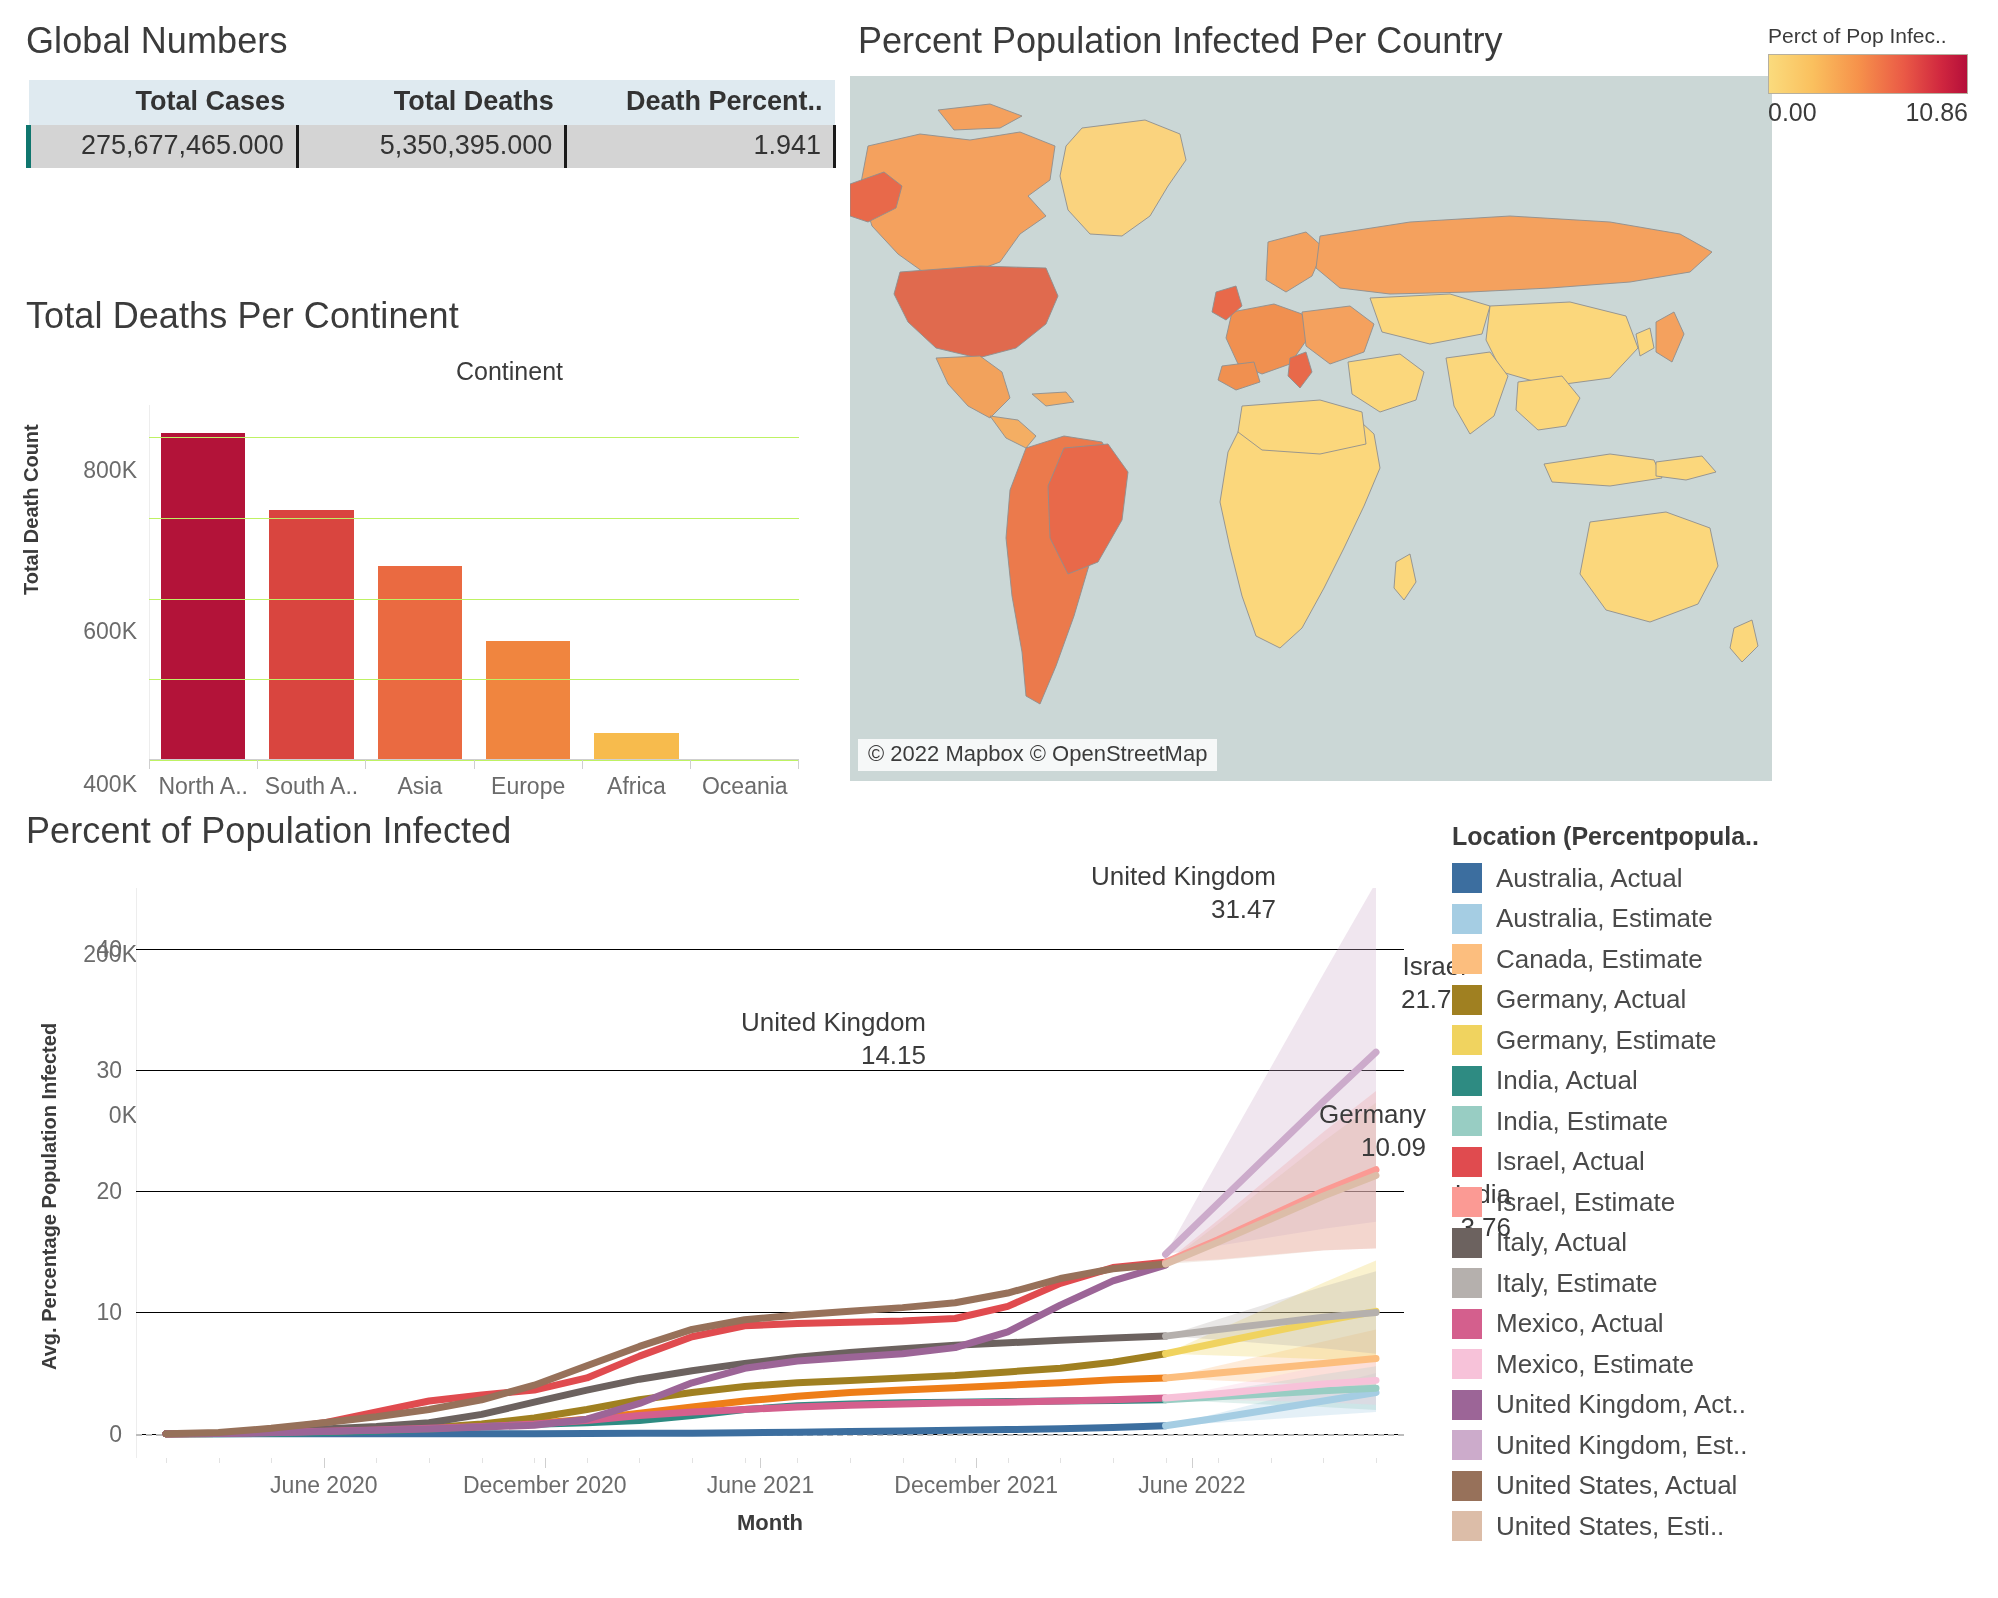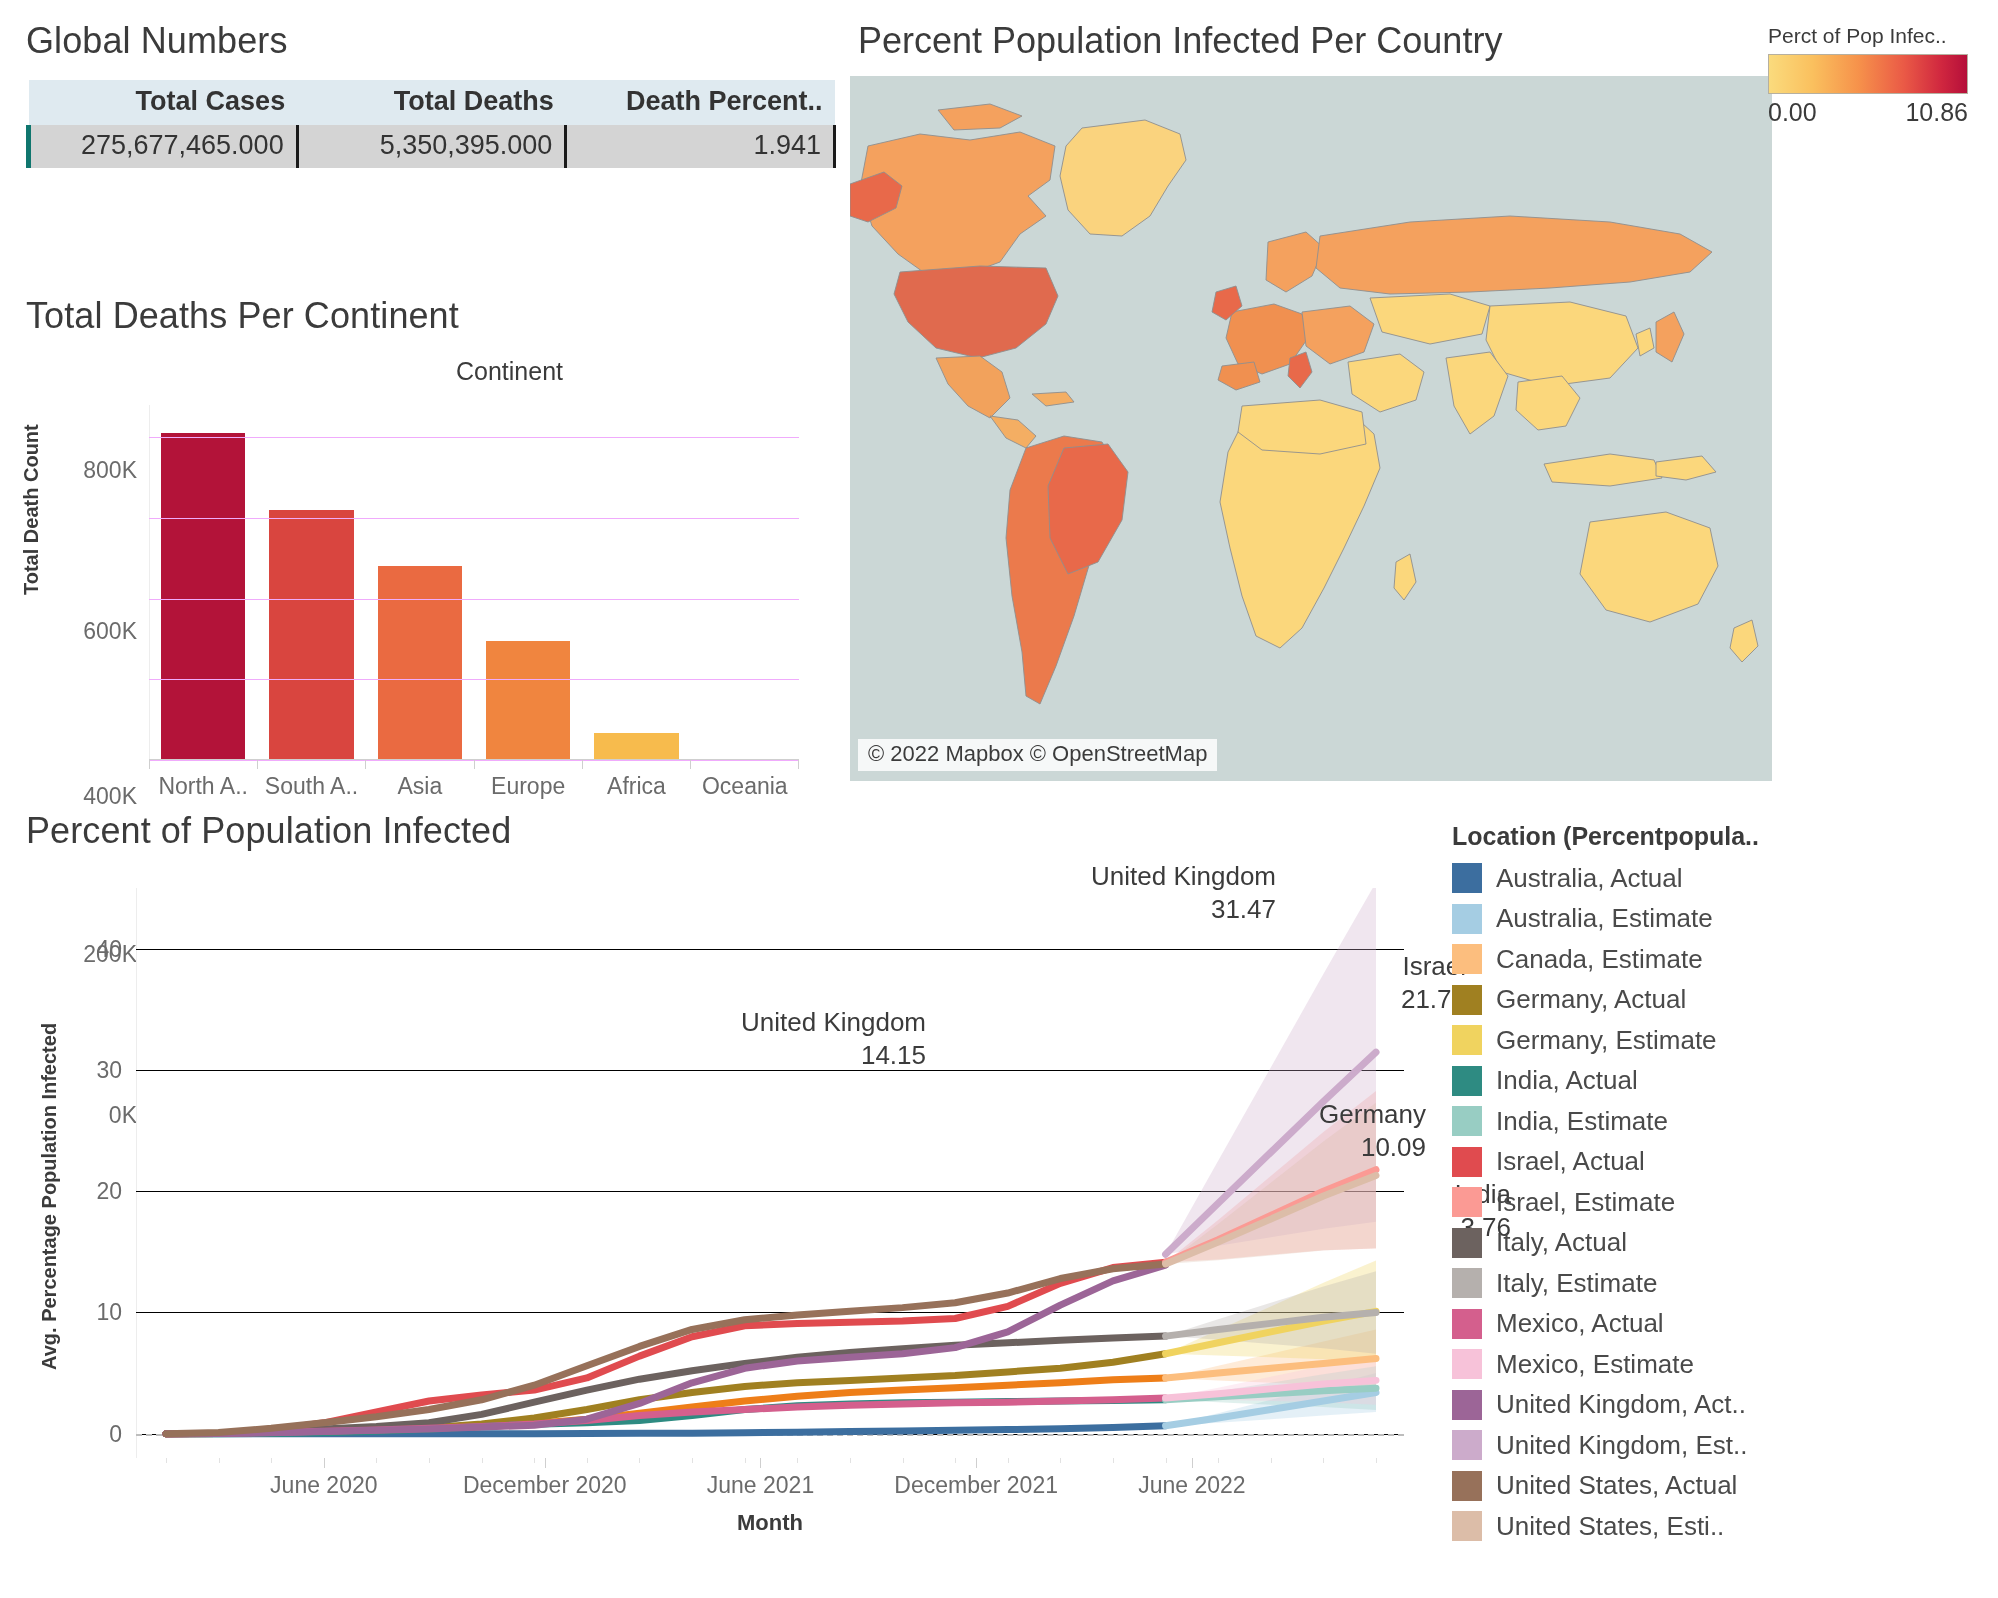--- a/index.html
+++ b/index.html
@@ -38,21 +38,21 @@
   
   #bar-panel { position: absolute; left: 26px; top: 295px; width: 830px; height: 500px; }
   #bar-panel .title-lg { display:block; margin-bottom: 10px; }
   .bar-axis-title { position:absolute; left: 430px; top: 62px; font-size: 25px; color:#3b3b3b; }
   .bar-ylabel {
     position: absolute; left: -6px; top: 300px;
     transform: rotate(-90deg); transform-origin: left top;
     font-size: 20px; font-weight: 700; color: #3b3b3b; white-space: nowrap;
   }
   .bar-plot { position:absolute; left: 123px; top: 110px; width: 650px; height: 355px; }
-  .bar-gridline { position:absolute; left:0; right:0; height:1px; background:#f0abfc; }
+  .bar-gridline { position:absolute; left:0; right:0; height:1px; background:#bef264; }
   .bar-ytick { position:absolute; right: 100%; margin-right: 12px; transform: translateY(-50%);
                font-size: 23px; color:#6b6b6b; white-space:nowrap; }
   .bar-baseline { position:absolute; left:0; right:0; bottom:0; height:1px; background:#cfcfcf; }
   .bar-axisline { position:absolute; left:0; top:0; bottom:0; width:1px; background:#ededed; }
   .bars { position:absolute; left:0; right:0; bottom:0; top:0; display:flex; align-items:flex-end; }
   .bar-cell { flex:1; display:flex; flex-direction:column; justify-content:flex-end; align-items:center; height:100%; }
   .bar-rect { width: 78%; }
   .bar-labels { position:absolute; left:123px; top: 478px; width:650px; display:flex; }
   .bar-label { flex:1; text-align:center; font-size: 23px; color:#6b6b6b; }
   .bar-tickmarks { position:absolute; left:123px; top:465px; width:650px; display:flex; }
@@ -161,21 +161,21 @@
           </div>
         </div>
       <div class="bar-baseline"></div>
     <div class="bar-gridline" style="top: 355px;">
           <div class="bar-ytick" style="top: 355px;">0K</div>
         </div>
         <div class="bar-gridline" style="top: 274.318px;">
           <div class="bar-ytick" style="top: 274.318px;">200K</div>
         </div>
         <div class="bar-gridline" style="top: 193.636px;">
-          <div class="bar-ytick" style="top: 197px;">400K</div>
+          <div class="bar-ytick" style="top: 185px;">400K</div>
         </div>
         <div class="bar-gridline" style="top: 112.955px;">
           <div class="bar-ytick" style="top: 112.955px;">600K</div>
         </div>
         <div class="bar-gridline" style="top: 32.2727px;">
           <div class="bar-ytick" style="top: 32.2727px;">800K</div>
         </div>
       </div>
     <div class="bar-tickmarks" id="bar-tickmarks">
         <span></span>

